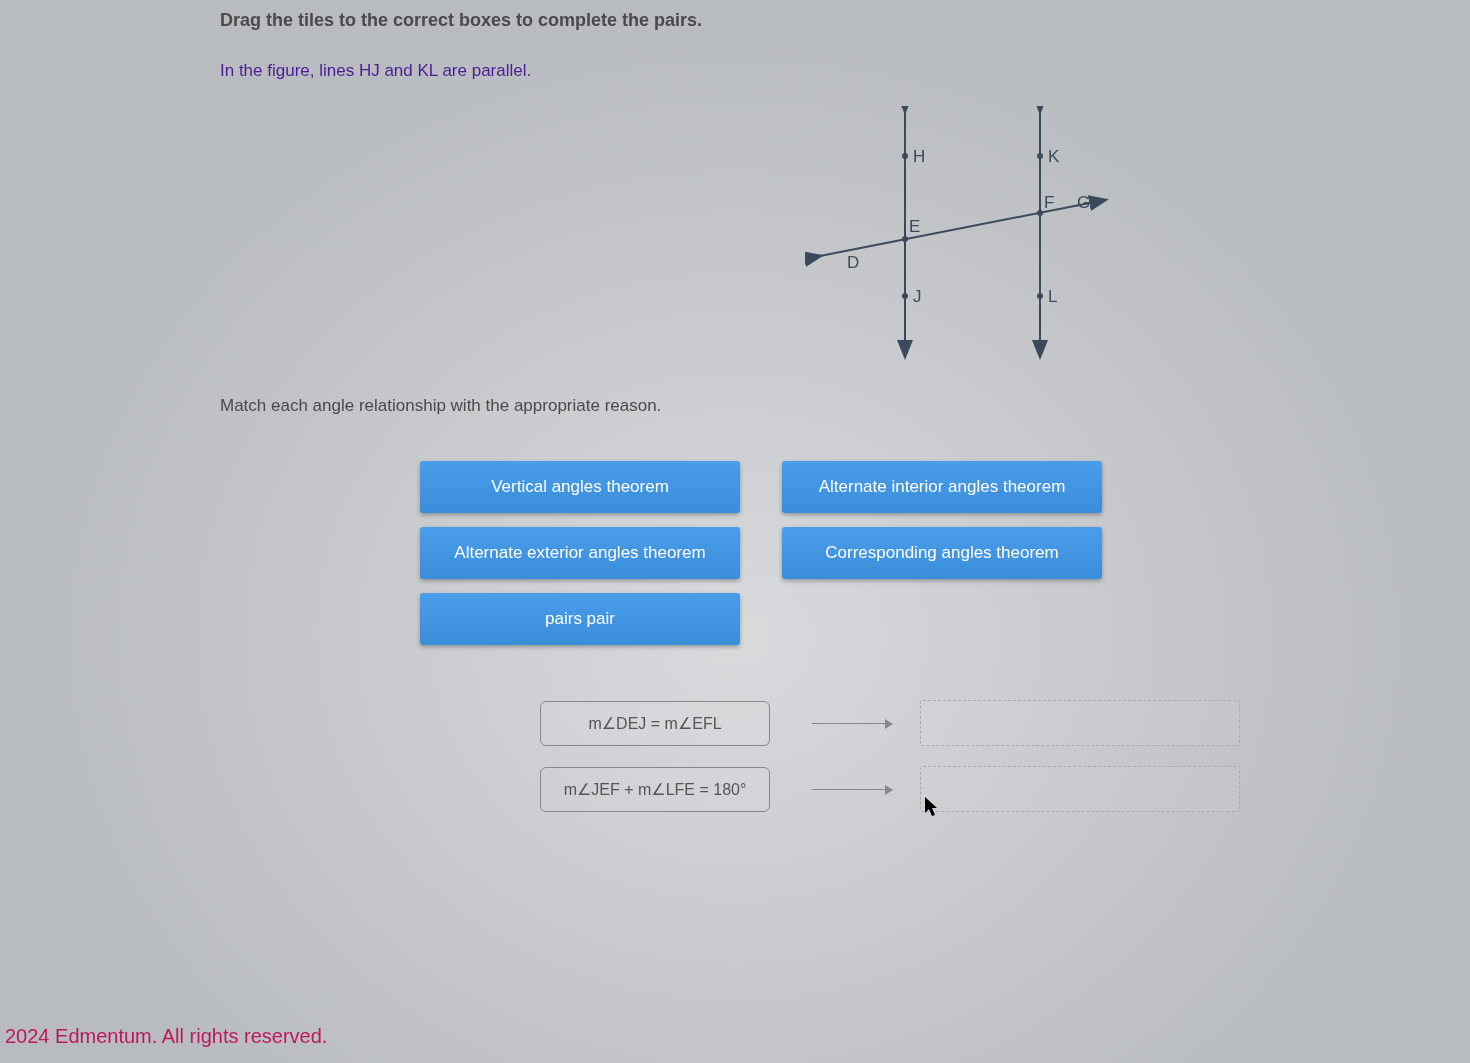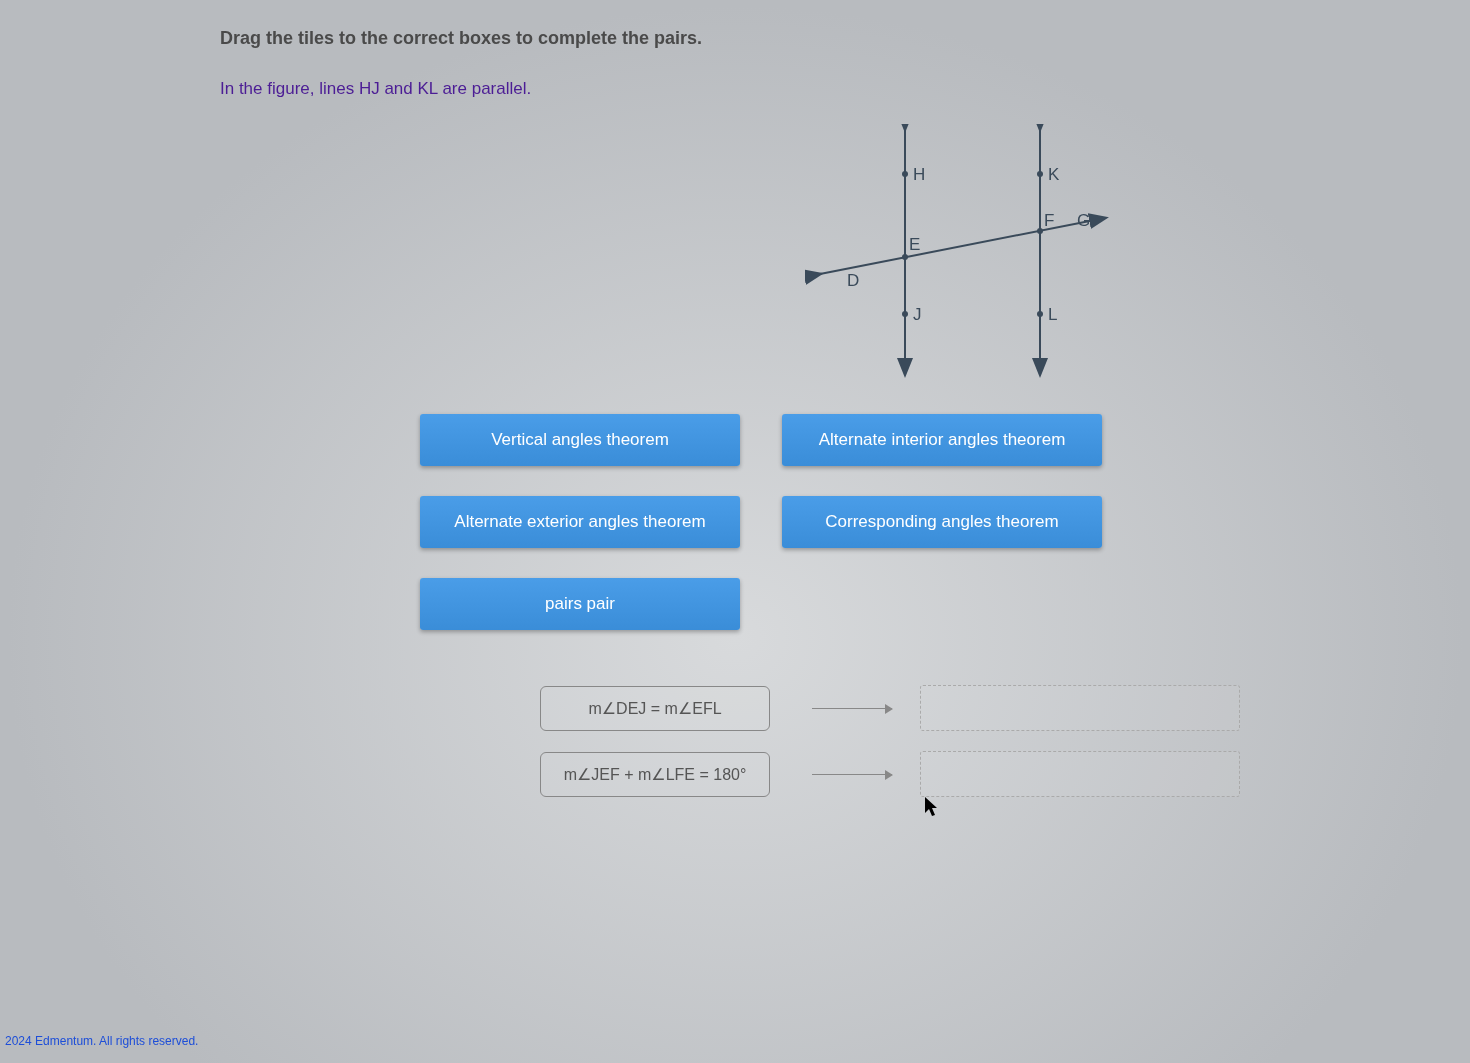--- a/index.html
+++ b/index.html
@@ -11,21 +11,21 @@
       font-family: Arial, Helvetica, sans-serif;
       background: #c5c8cb;
       background-image: radial-gradient(ellipse at center 60%, #d8dadc 0%, #b8bbbf 70%);
       min-height: 1063px;
       width: 1470px;
       position: relative;
       overflow: hidden;
     }
     .content-area {
       margin-left: 180px;
-      padding: 28px 40px;
+      padding: 10px 40px;
     }
     .instruction {
       color: #4a4a4a;
       font-size: 18px;
       font-weight: 600;
       margin-bottom: 30px;
     }
     .subinstruction {
       color: #4c1d95;
       font-size: 17px;
@@ -42,21 +42,21 @@
       height: 260px;
     }
     .match-instruction {
       color: #4a4a4a;
       font-size: 17px;
       margin-bottom: 45px;
     }
     .tiles-grid {
       display: grid;
       grid-template-columns: 320px 320px;
-      gap: 30px 42px;
+      gap: 14px 42px;
       margin-left: 200px;
       margin-bottom: 55px;
     }
     .tile {
       background: linear-gradient(180deg, #4a9de8 0%, #3a8dd8 100%);
       color: #fff;
       text-align: center;
       padding: 16px 8px;
       font-size: 17px;
       border-radius: 3px;
@@ -103,22 +103,22 @@
       border: 1px dashed #aaa;
       min-width: 320px;
       height: 46px;
       border-radius: 3px;
       background: rgba(255,255,255,0.05);
     }
     .footer {
       position: absolute;
       bottom: 15px;
       left: 5px;
-      color: #1d4ed8;
-      font-size: 12px;
+      color: #be185d;
+      font-size: 20px;
     }
     .cursor-icon {
       position: absolute;
       font-size: 20px;
       color: #000;
       pointer-events: none;
     }
   </style>
 </head>
 <body>
@@ -154,20 +154,21 @@
         <text x="104" y="126" font-size="17" fill="#3a4a5a" font-family="Arial">E</text>
         <text x="239" y="102" font-size="17" fill="#3a4a5a" font-family="Arial">F</text>
         <text x="42" y="162" font-size="17" fill="#3a4a5a" font-family="Arial">D</text>
         <text x="272" y="102" font-size="17" fill="#3a4a5a" font-family="Arial">G</text>
         <text x="108" y="196" font-size="17" fill="#3a4a5a" font-family="Arial">J</text>
         <text x="243" y="196" font-size="17" fill="#3a4a5a" font-family="Arial">L</text>
       </svg>
     </div>
   </div>
 
+  <p class="match-instruction">Match each angle relationship with the appropriate reason.</p>
 
   <div class="tiles-grid">
     <div class="tile">Vertical angles theorem</div>
     <div class="tile">Alternate interior angles theorem</div>
     <div class="tile">Alternate exterior angles theorem</div>
     <div class="tile">Corresponding angles theorem</div>
     <div class="tile">pairs pair</div>
   </div>
 
   <div class="pairs-area">

